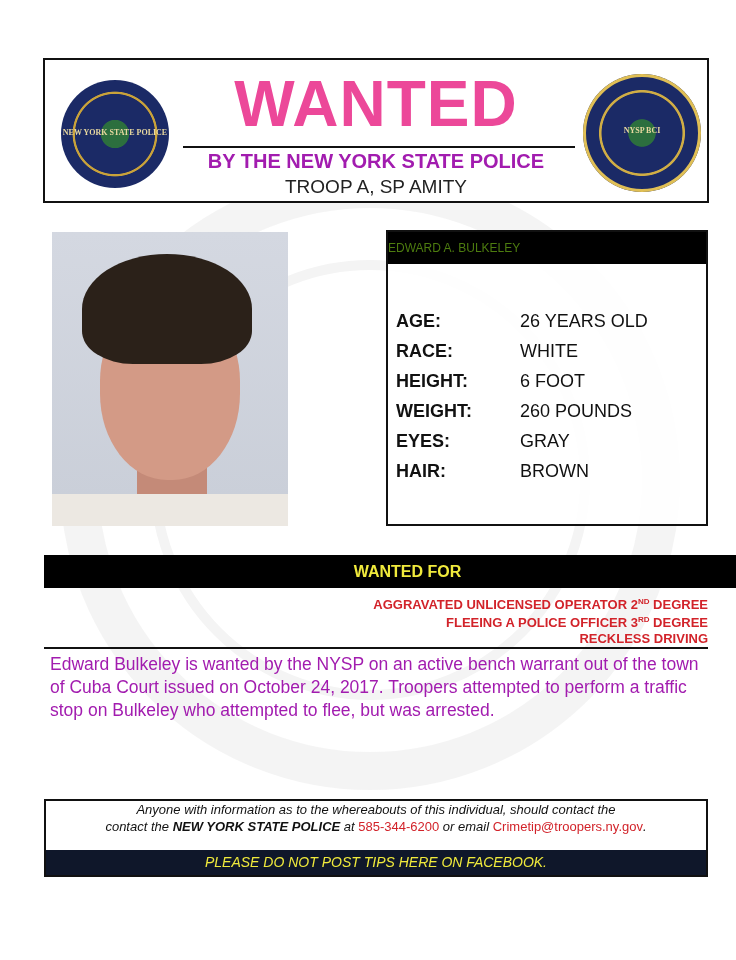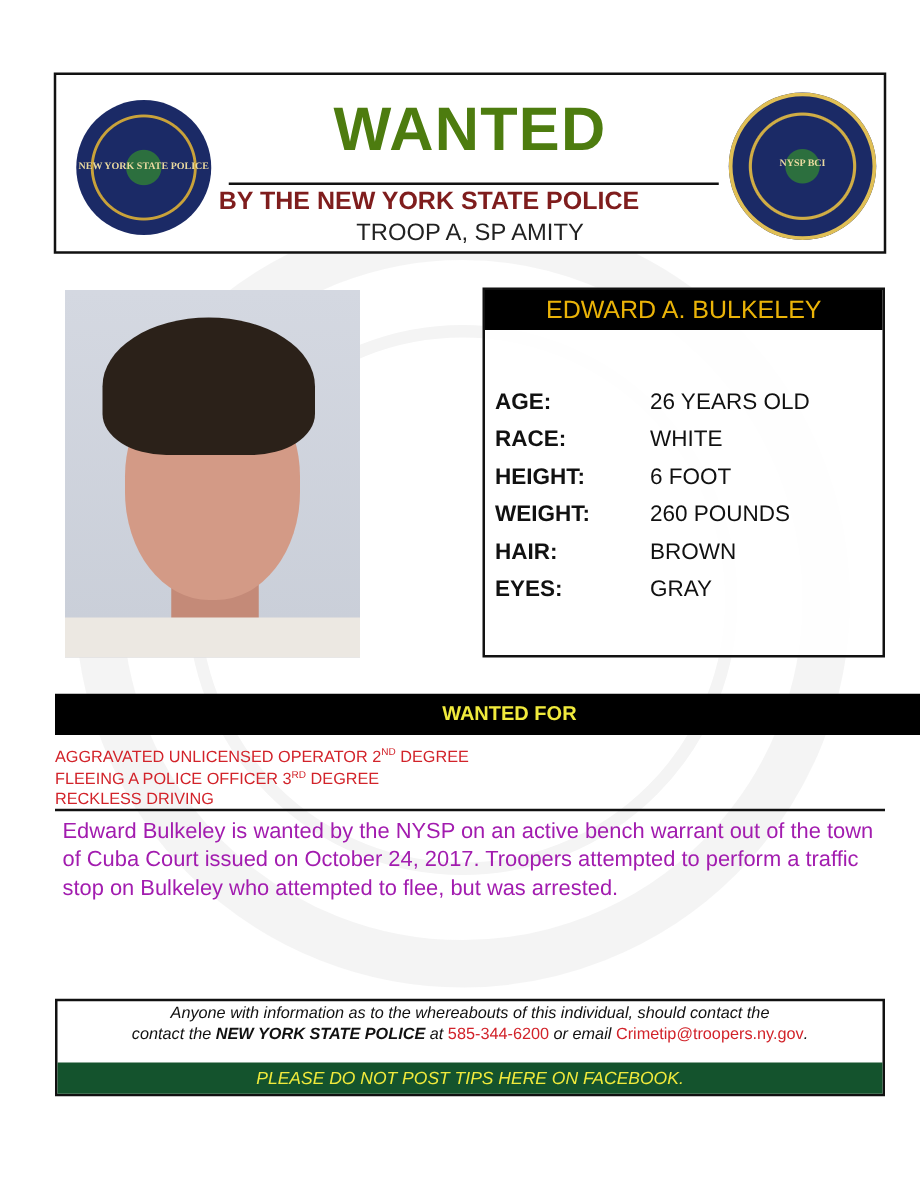--- a/index.html
+++ b/index.html
@@ -15,59 +15,59 @@
     border: 2px solid #111; background: #fff; }
   .seal { position: absolute; border-radius: 50%; }
   .seal-left { left: 16px; top: 20px; width: 108px; height: 108px;
     background: radial-gradient(circle at 50% 50%, #2c6f3e 0 18%, #1b2a66 19% 52%, #c9a23a 53% 55%, #1b2a66 56% 94%, #d8b24a 95% 100%); }
   .seal-right { left: 538px; top: 14px; width: 118px; height: 118px;
     background: radial-gradient(circle at 50% 50%, #2c6f3e 0 16%, #1b2a66 17% 48%, #d0ad45 49% 51%, #1b2a66 52% 82%, #caa03a 83% 100%);
     box-shadow: 0 0 0 3px #e0bf55 inset; }
   .seal-text { position: absolute; left: 0; right: 0; top: 44%; text-align: center; font-family: "Liberation Serif", serif;
     font-size: 8px; color: #e9d9a0; font-weight: bold; }
   .wanted-title { position: absolute; left: 160px; right: 160px; top: 4px; text-align: center;
-    color: #4d7c0f; font-weight: bold; font-size: 49px; letter-spacing: 1px; line-height: 80px; }
+    color: #ec4899; font-weight: bold; font-size: 64px; letter-spacing: 1px; line-height: 80px; }
   .header-rule { position: absolute; left: 138px; width: 392px; top: 86px; height: 2px; background: #111; }
-  .by-line { position: absolute; left: 130px; right: 130px; top: 90px; text-align: left;
-    font-weight: bold; font-size: 20px; color: #7f1d1d; }
+  .by-line { position: absolute; left: 130px; right: 130px; top: 90px; text-align: center;
+    font-weight: bold; font-size: 20px; color: #a21caf; }
   .troop-line { position: absolute; left: 130px; right: 130px; top: 116px; text-align: center;
     font-size: 19px; color: #222; }
 
   .photo { position: absolute; left: 52px; top: 232px; width: 236px; height: 294px;
     background: linear-gradient(#d4d8e1, #c9ced8); overflow: hidden; }
   .photo .hair { position: absolute; left: 30px; top: 22px; width: 170px; height: 110px; background: #2b2119;
     border-radius: 50% 50% 30% 30%; }
   .photo .face { position: absolute; left: 48px; top: 68px; width: 140px; height: 180px; background: #d39a86;
     border-radius: 45% 45% 48% 48%; }
   .photo .shirt { position: absolute; left: 0; right: 0; top: 262px; height: 40px; background: #ece8e2; }
   .photo .neck { position: absolute; left: 85px; top: 230px; width: 70px; height: 40px; background: #c48a78; }
 
   .info-box { position: absolute; left: 386px; top: 230px; width: 322px; height: 296px;
     border: 2px solid #111; background: rgba(255,255,255,0.85); }
   .name-bar { position: absolute; left: 0; top: 0; right: 0; height: 32px; background: #000;
-    color: #eab308; font-size: 20px; text-align: center; line-height: 32px; }
+    color: #4d7c0f; font-size: 12px; text-align: left; line-height: 32px; }
   .attr-list { position: absolute; left: 8px; top: 58px; right: 8px; margin-top: 16px; }
   .attr-row { display: flex; height: 30px; align-items: center; font-size: 18px; }
   .attr-label { width: 124px; font-weight: bold; color: #111; }
   .attr-value { color: #111; }
 
   .wanted-for-bar { position: absolute; left: 44px; top: 555px; width: 727px; height: 33px; background: #000;
     color: #f0ea3c; font-weight: bold; font-size: 16px; text-align: center; line-height: 33px; }
-  .charges { position: absolute; left: 44px; width: 664px; top: 594px; text-align: left;
-    color: #d2232a; font-weight: normal; font-size: 13px; line-height: 15px; }
+  .charges { position: absolute; left: 44px; width: 664px; top: 594px; text-align: right;
+    color: #d2232a; font-weight: bold; font-size: 13px; line-height: 15px; }
   .charges sup { font-size: 8px; }
   .rule-mid { position: absolute; left: 44px; width: 664px; top: 647px; height: 2px; background: #111; }
   .narrative { position: absolute; left: 50px; width: 660px; top: 653px; font-size: 17.5px; line-height: 23px; color: #a21caf; }
 
   .footer-box { position: absolute; left: 44px; top: 799px; width: 664px; height: 78px; border: 2px solid #111; background: #fff; }
   .footer-text { position: absolute; left: 0; right: 0; top: 1px; text-align: center; font-style: italic;
     font-size: 13px; line-height: 16.5px; color: #111; }
   .footer-text b { font-weight: bold; }
   .footer-text .red { color: #d2232a; }
-  .footer-strip { position: absolute; left: 0; right: 0; bottom: 0; height: 25px; background: #14532d;
+  .footer-strip { position: absolute; left: 0; right: 0; bottom: 0; height: 25px; background: #0f172a;
     color: #f0ea3c; font-style: italic; font-size: 14px; text-align: center; line-height: 25px; }
 </style>
 </head>
 <body>
 
 <div class="watermark"></div>
 <div class="watermark2"></div>
 
 <div class="header-box">
   <div class="seal seal-left">
@@ -102,26 +102,26 @@
     </div>
     <div class="attr-row">
       <span class="attr-label">HEIGHT:</span>
       <span class="attr-value">6 FOOT</span>
     </div>
     <div class="attr-row">
       <span class="attr-label">WEIGHT:</span>
       <span class="attr-value">260 POUNDS</span>
     </div>
     <div class="attr-row">
+      <span class="attr-label">EYES:</span>
+      <span class="attr-value">GRAY</span>
+    </div>
+    <div class="attr-row">
       <span class="attr-label">HAIR:</span>
       <span class="attr-value">BROWN</span>
-    </div>
-    <div class="attr-row">
-      <span class="attr-label">EYES:</span>
-      <span class="attr-value">GRAY</span>
     </div>
   </div>
 </div>
 
 <div class="wanted-for-bar">WANTED FOR</div>
 
 <div class="charges">
   <div><span>AGGRAVATED UNLICENSED OPERATOR 2</span><sup>ND</sup><span> DEGREE</span></div>
   <div><span>FLEEING A POLICE OFFICER 3</span><sup>RD</sup><span> DEGREE</span></div>
   <div><span>RECKLESS DRIVING</span></div>

